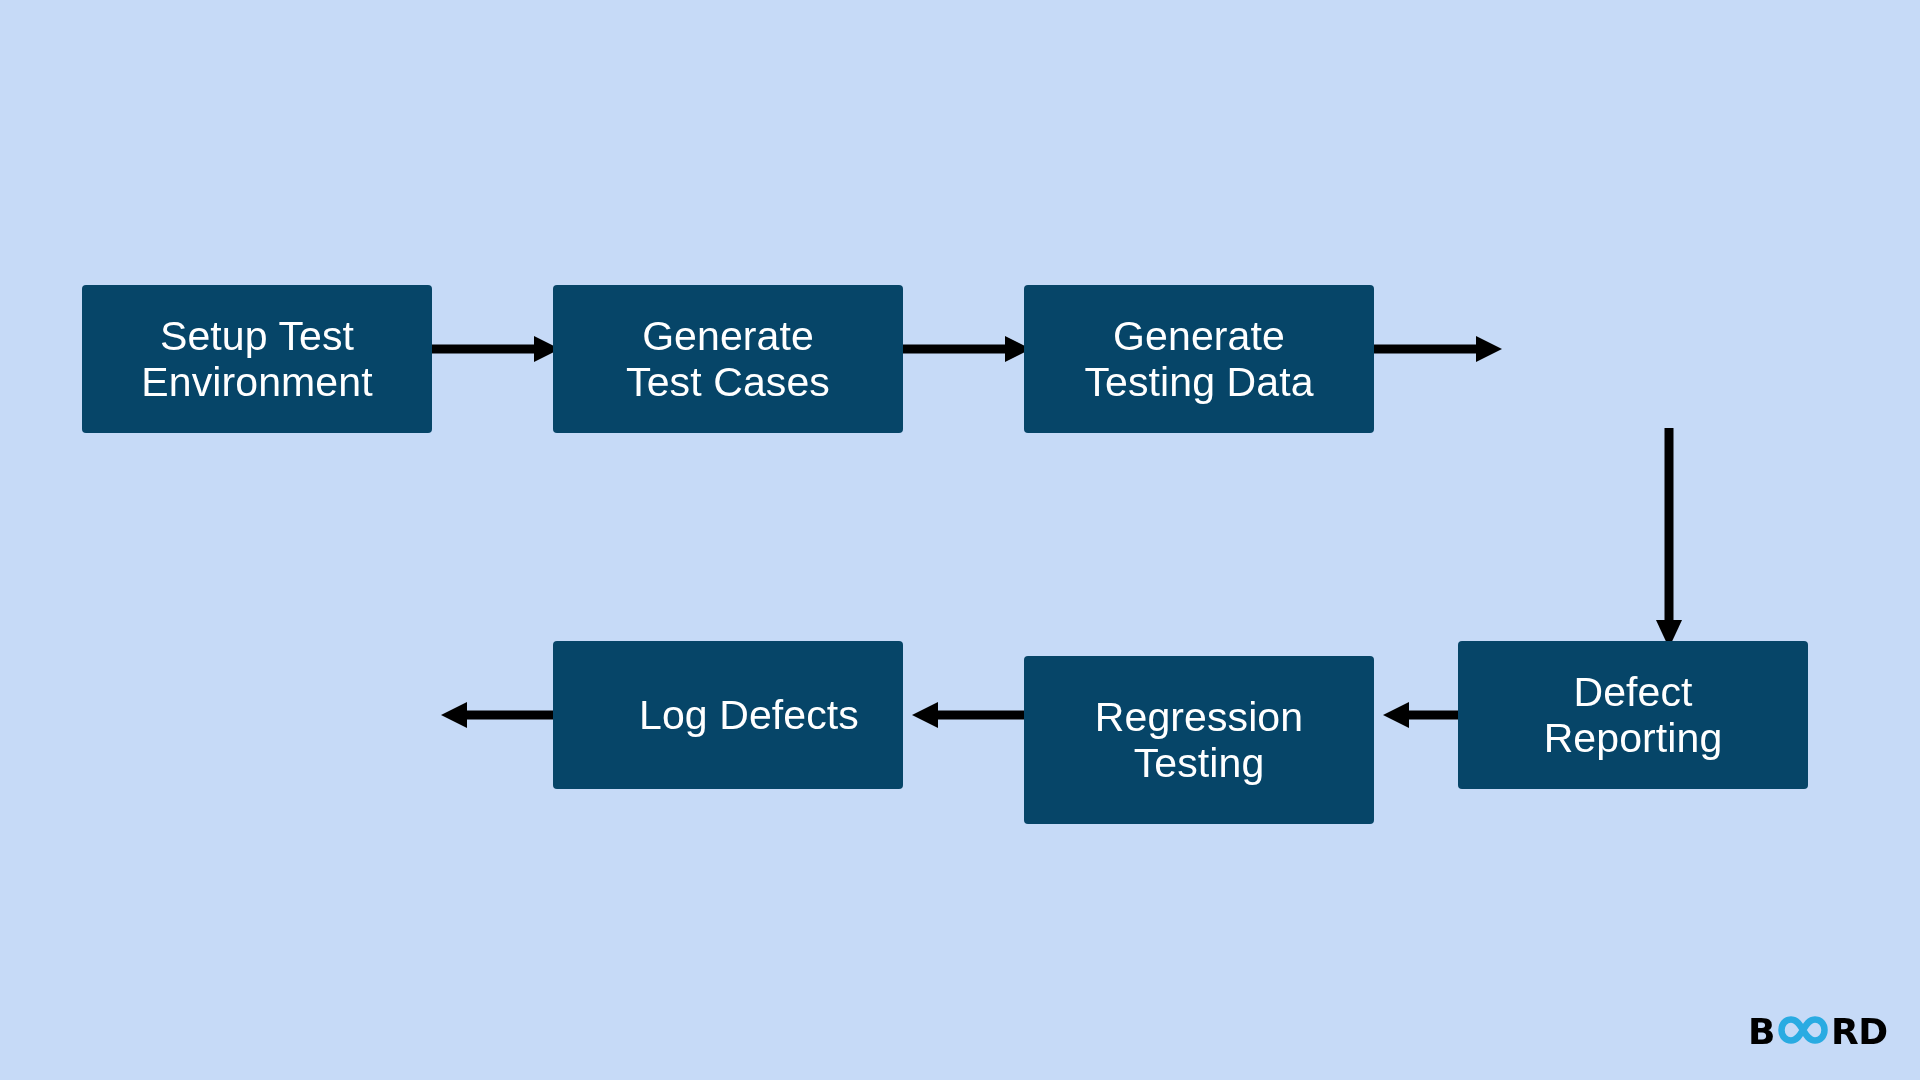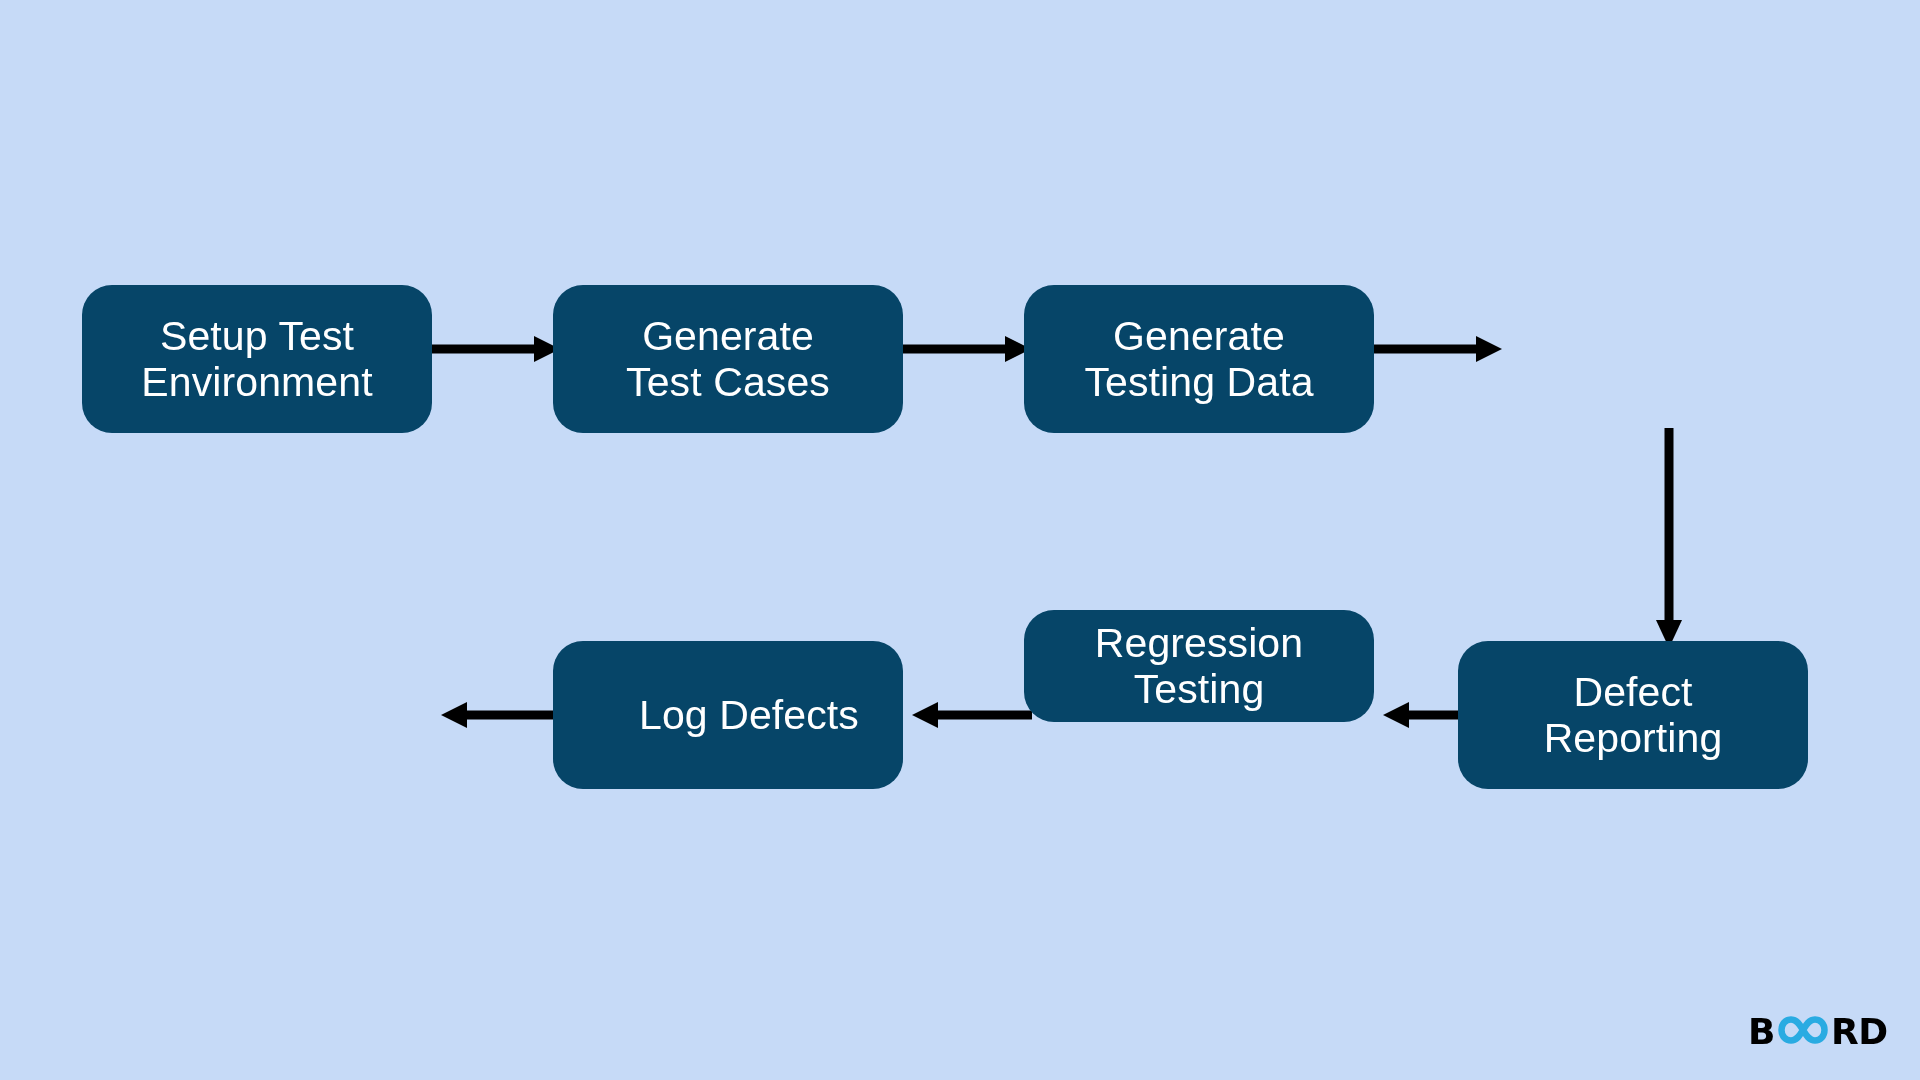--- a/index.html
+++ b/index.html
@@ -14,21 +14,21 @@
     background: #c6daf7;
     overflow: hidden;
     font-family: "Liberation Sans", sans-serif;
   }
 
   
   .node {
     position: absolute;
     box-sizing: border-box;
     background: #064568;
-    border-radius: 30px;
+    border-radius: 4px;
     display: flex;
     align-items: center;
     justify-content: center;
     text-align: center;
     color: #ffffff;
     font-family: "Liberation Sans", sans-serif;
     font-size: 41px;
     font-weight: 400;
     line-height: 1.13;
     letter-spacing: 0.1px;
@@ -38,21 +38,21 @@
   }
 
   
   .n-setup-test-environment { left: 82px;  top: 285px; width: 350px; height: 148px; }
   .n-generate-test-cases    { left: 553px; top: 285px; width: 350px; height: 148px; }
   .n-generate-testing-data  { left: 1024px;top: 285px; width: 350px; height: 148px; }
   .n-executing-test-cases   { left: 1494px;top: 285px; width: 350px; height: 148px; }
 
   
   .n-defect-reporting       { left: 1458px;top: 641px; width: 350px; height: 148px; }
-  .n-regression-testing     { left: 1024px;top: 610px; width: 350px; height: 112px; }
+  .n-regression-testing     { left: 1024px;top: 656px; width: 350px; height: 168px; }
   .n-log-defects            { left: 553px; top: 641px; width: 350px; height: 148px; padding-left: 48px; }
   .n-retest                 { left: 82px;  top: 641px; width: 350px; height: 148px; }
 
   
   .connector {
     position: absolute;
     z-index: 1;
     overflow: visible;
   }
   .connector svg { display: block; overflow: visible; }

